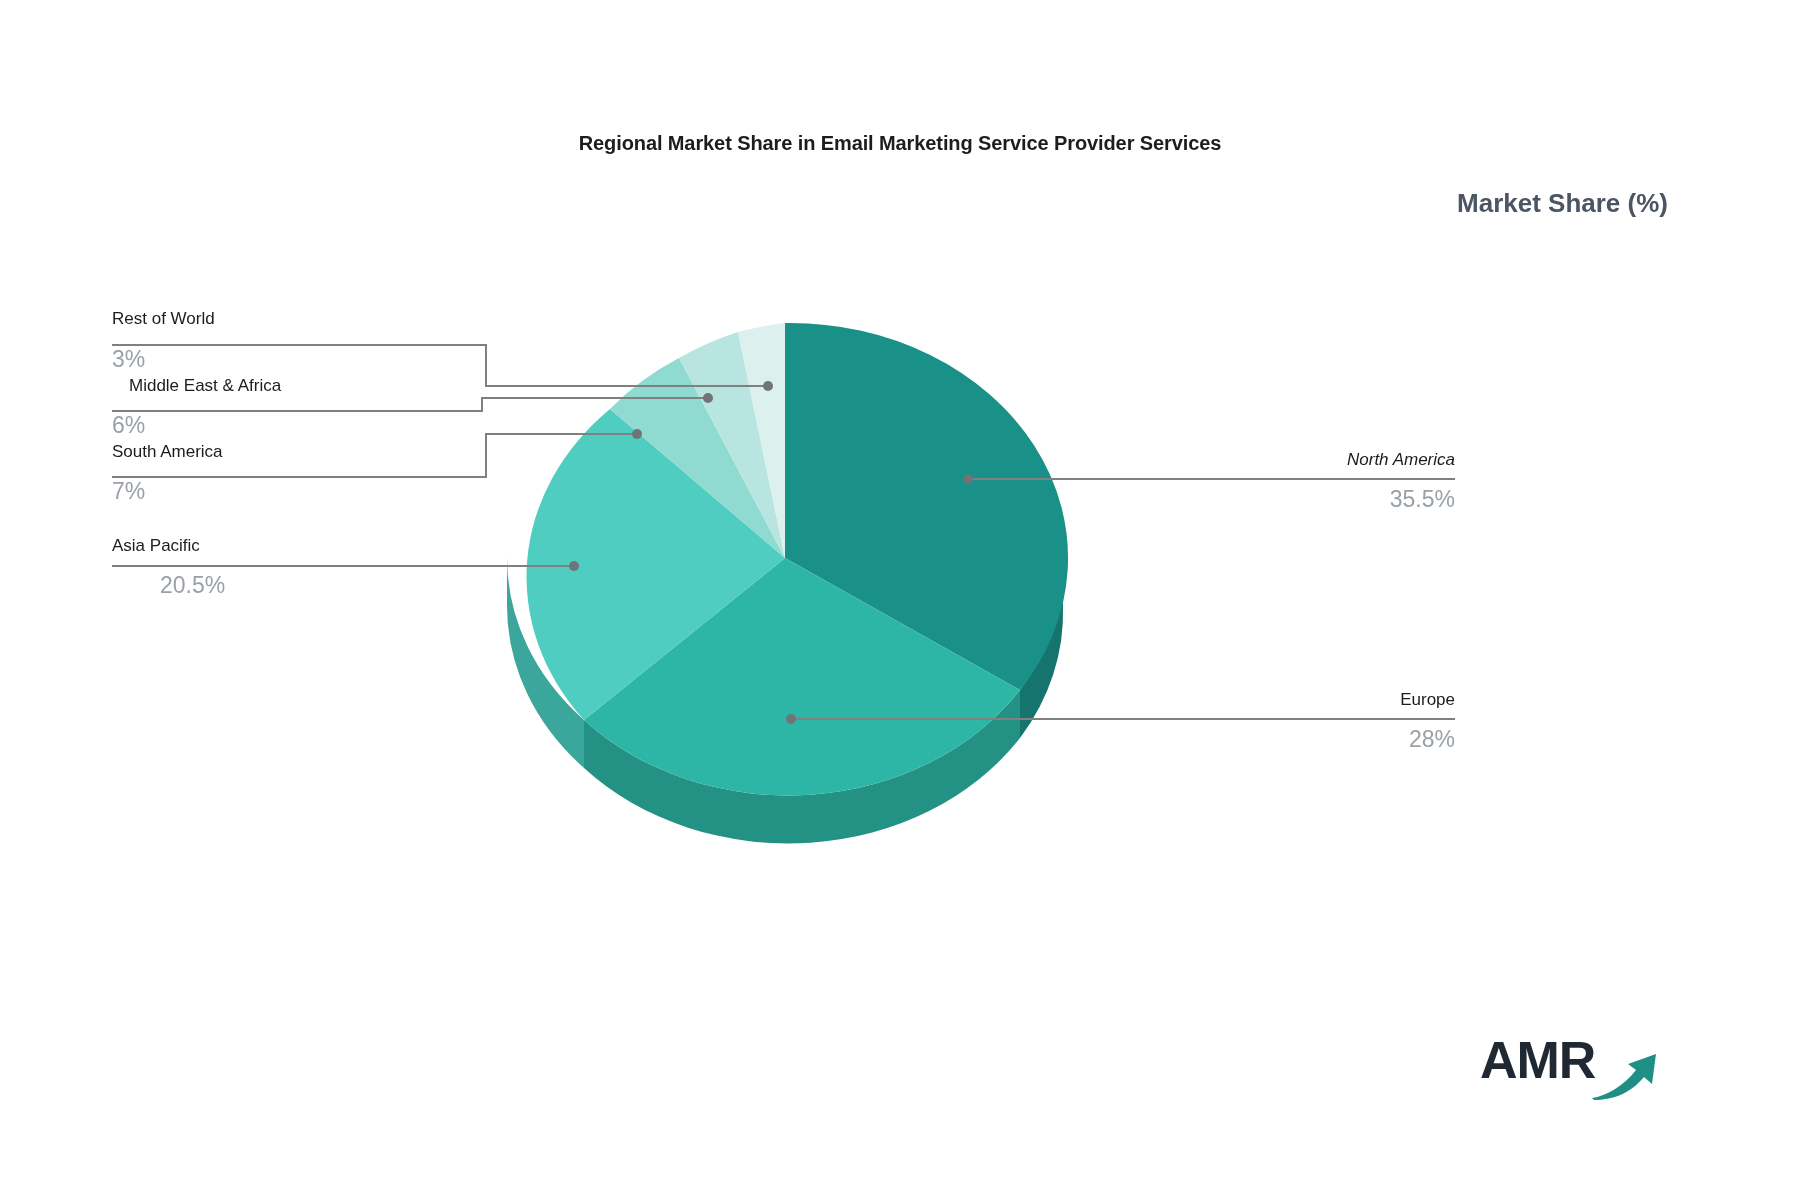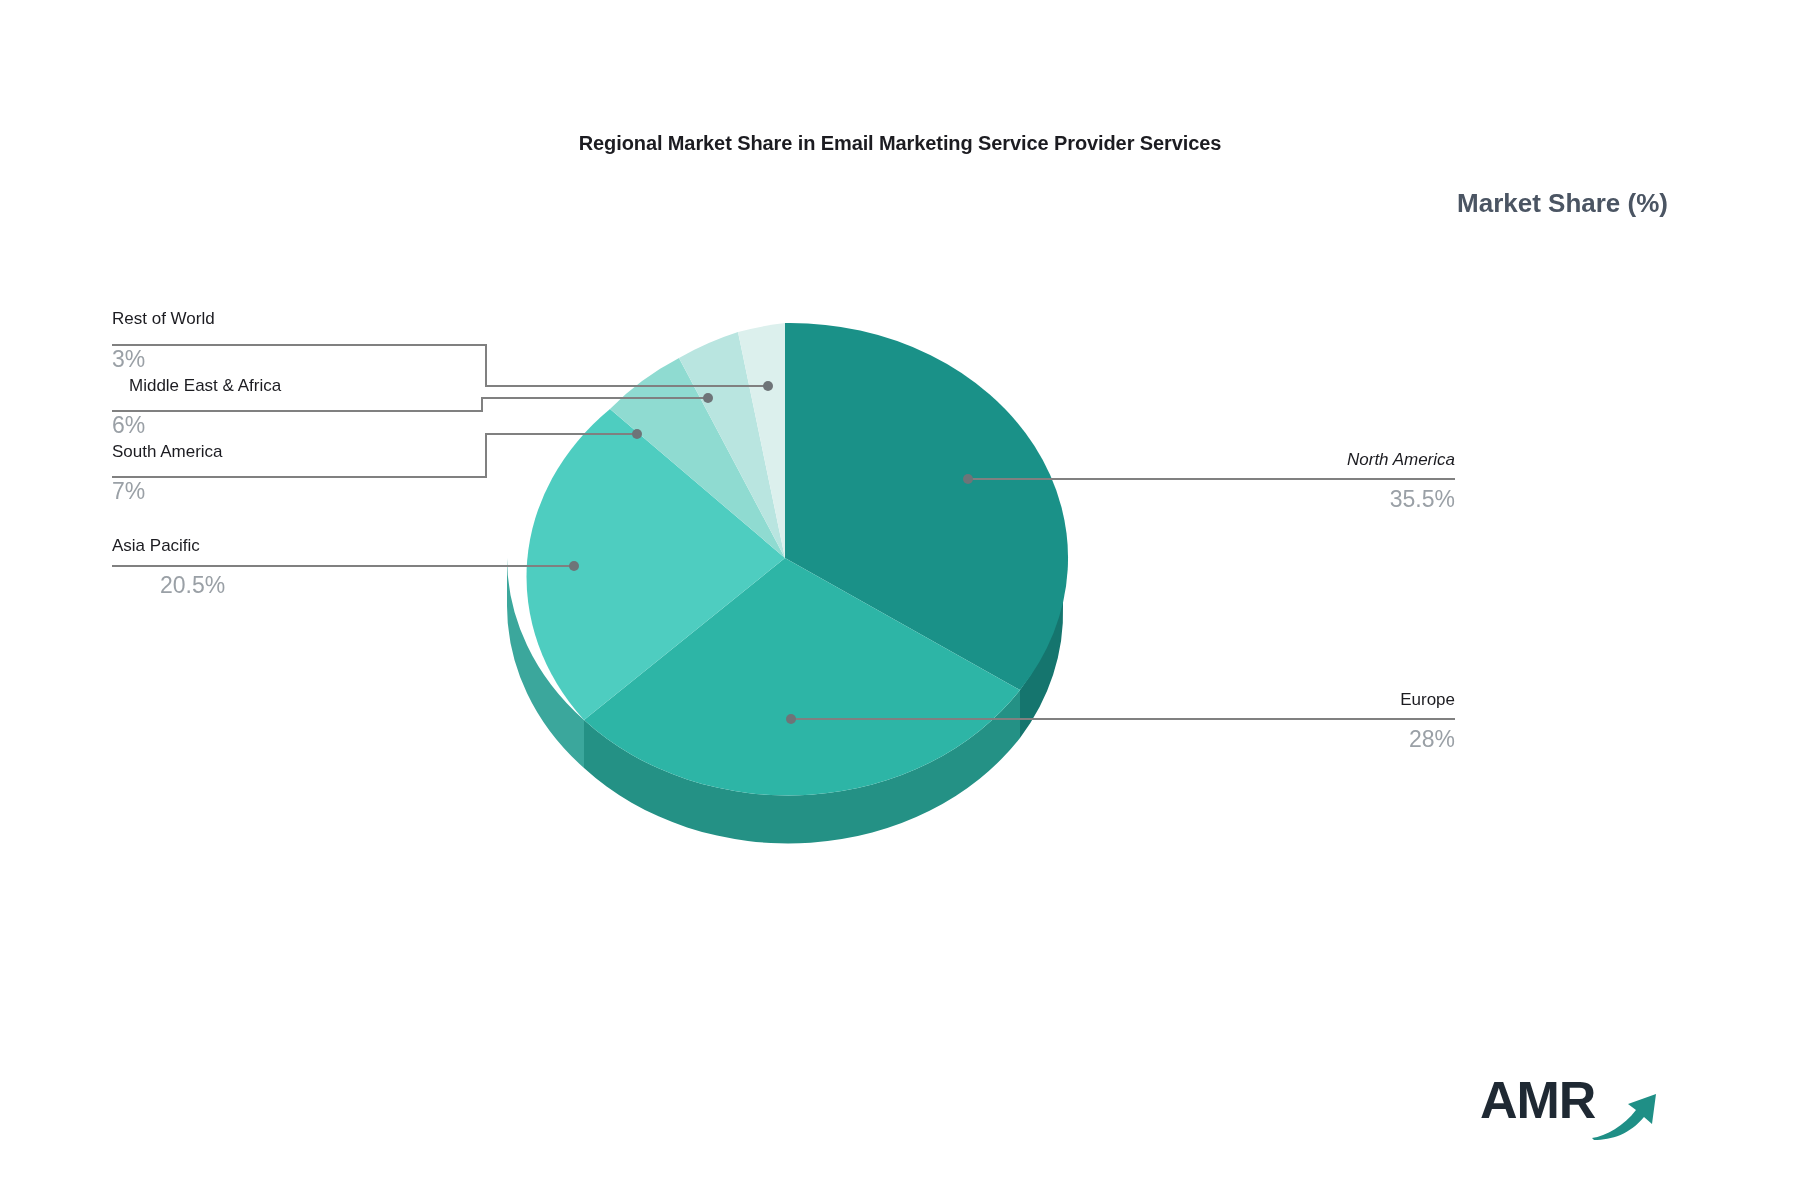--- a/index.html
+++ b/index.html
@@ -19,21 +19,21 @@
   }
   .subtitle{
     position:absolute;left:0;top:188px;width:1668px;
     text-align:right;
     font-size:26px;font-weight:bold;color:#4b5563;
   }
   svg.pie{position:absolute;left:0;top:0;}
   .lbl{position:absolute;font-size:17px;color:#1c1c21;white-space:nowrap;}
   .val{position:absolute;font-size:23px;color:#9aa0a6;white-space:nowrap;}
   .lbl.right,.val.right{text-align:right;}
-  .logo{position:absolute;left:1480px;top:1030px;width:190px;height:70px;margin-top:40px;}
+  .logo{position:absolute;left:1480px;top:1030px;width:190px;height:70px;}
   .logo-text{
     position:absolute;left:0;top:4px;
     font-size:52px;font-weight:bold;color:#1f2933;
     letter-spacing:-1px;line-height:1;
   }
 </style>
 </head>
 <body>
 
 <div id="stage">

